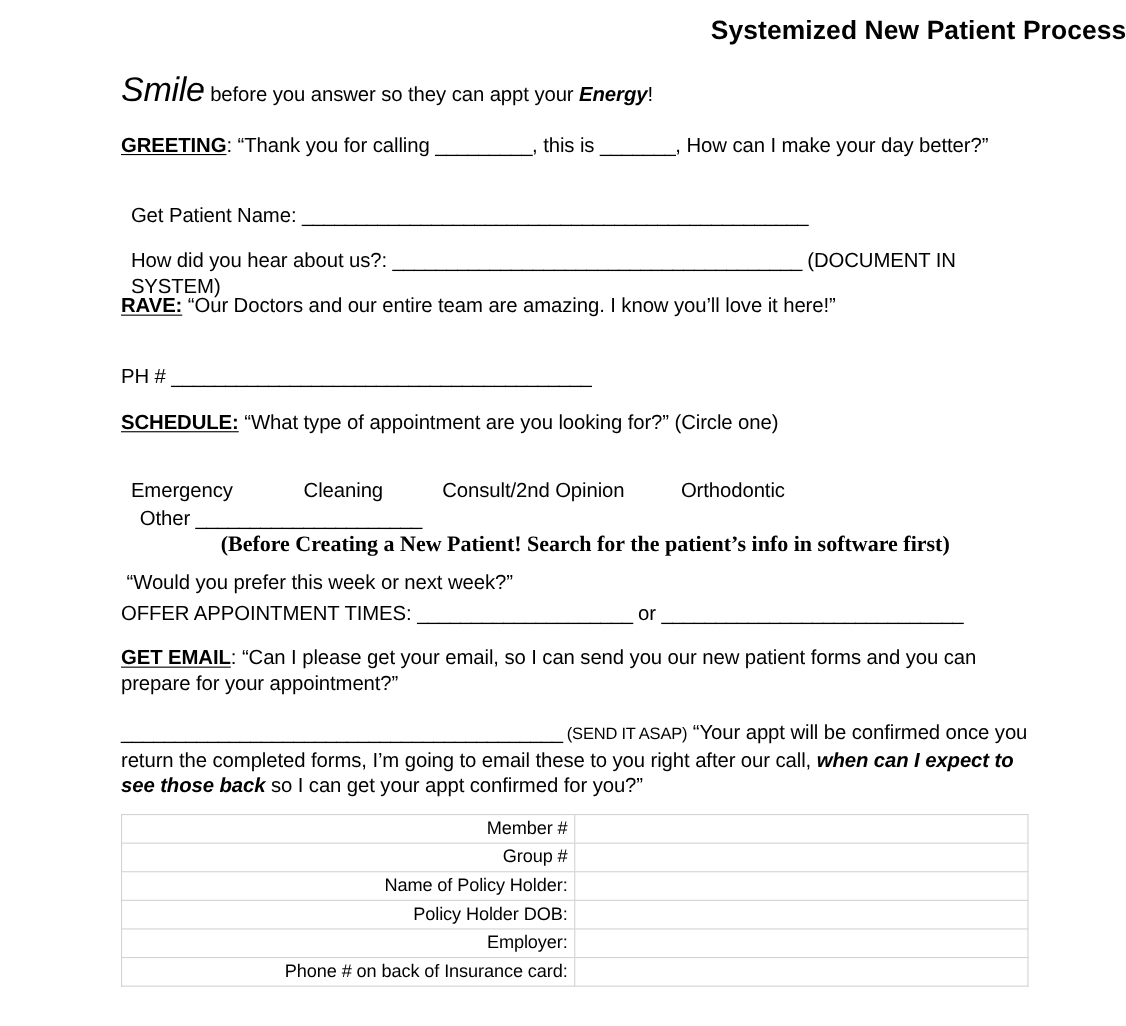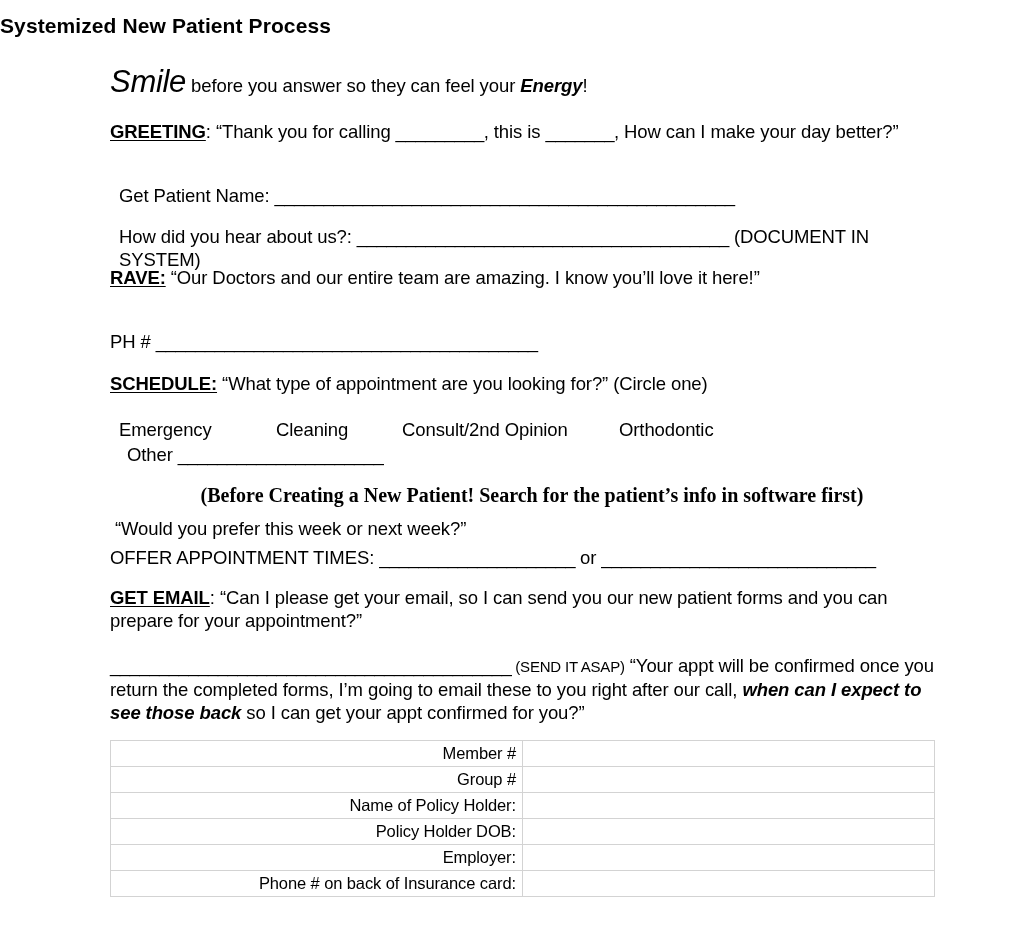--- a/index.html
+++ b/index.html
@@ -21,22 +21,22 @@
     height: 933px;
     box-sizing: border-box;
   }
 
   
   .doc-title {
     position: absolute;
     left: 0;
     top: 14px;
     width: 1024px;
-    text-align: left;
-    font-size: 21px;
+    text-align: right;
+    font-size: 24px;
     font-weight: bold;
     letter-spacing: 0.1px;
   }
 
   
   .block {
     position: absolute;
     font-size: 18.5px;
     line-height: 23px;
     letter-spacing: -0.1px;
@@ -77,21 +77,21 @@
     position: absolute;
     left: 119px;
     top: 417px;
     width: 830px;
     font-size: 18.5px;
     line-height: 25px;
     letter-spacing: -0.1px;
   }
   .opt { display: inline-block; }
   .opt-emergency { width: 157px; }
-  .opt-cleaning  { width: 126px; }
+  .opt-cleaning  { width: 126px; margin-top: 16px; }
   .opt-consult   { width: 217px; }
   .other-row { padding-left: 8px; }
 
   .note-serif {
     position: absolute;
     left: 0;
     top: 484px;
     width: 1024px;
     padding-left: 40px;
     box-sizing: border-box;
@@ -147,21 +147,21 @@
   }
 </style>
 </head>
 <body>
 
 <div class="page">
 
   <div class="doc-title">Systemized New Patient Process</div>
 
   <div class="block smile-line">
-    <span class="smile-word">Smile</span><span> before you answer so they can feel your </span><span class="energy-word">Energy</span><span>!</span>
+    <span class="smile-word">Smile</span><span> before you answer so they can appt your </span><span class="energy-word">Energy</span><span>!</span>
   </div>
 
   <div class="block greeting-block">
     <span class="lbl-underline">GREETING</span><span>: “Thank you for calling </span><span class="blank">_________</span><span>, this is </span><span class="blank">_______</span><span>, How can I make your day better?”</span>
   </div>
 
   <div class="block indent-line line-name">
     <span>Get Patient Name: </span><span class="blank">_______________________________________________</span>
   </div>
 

